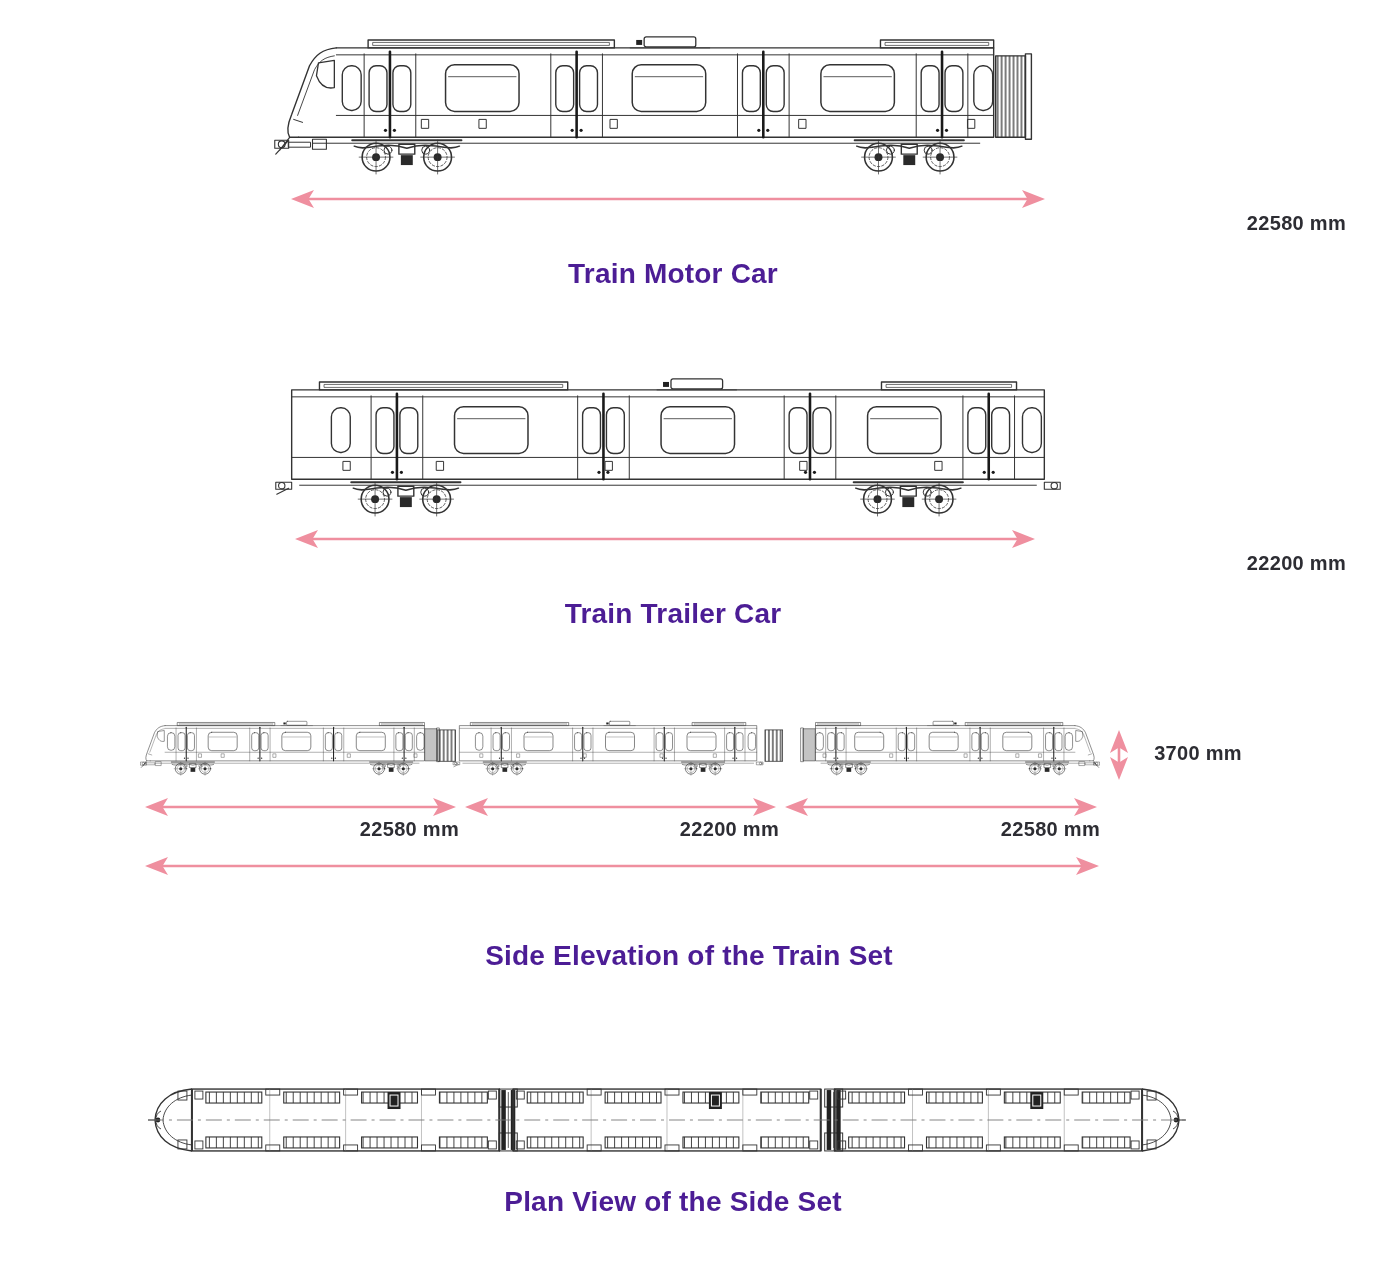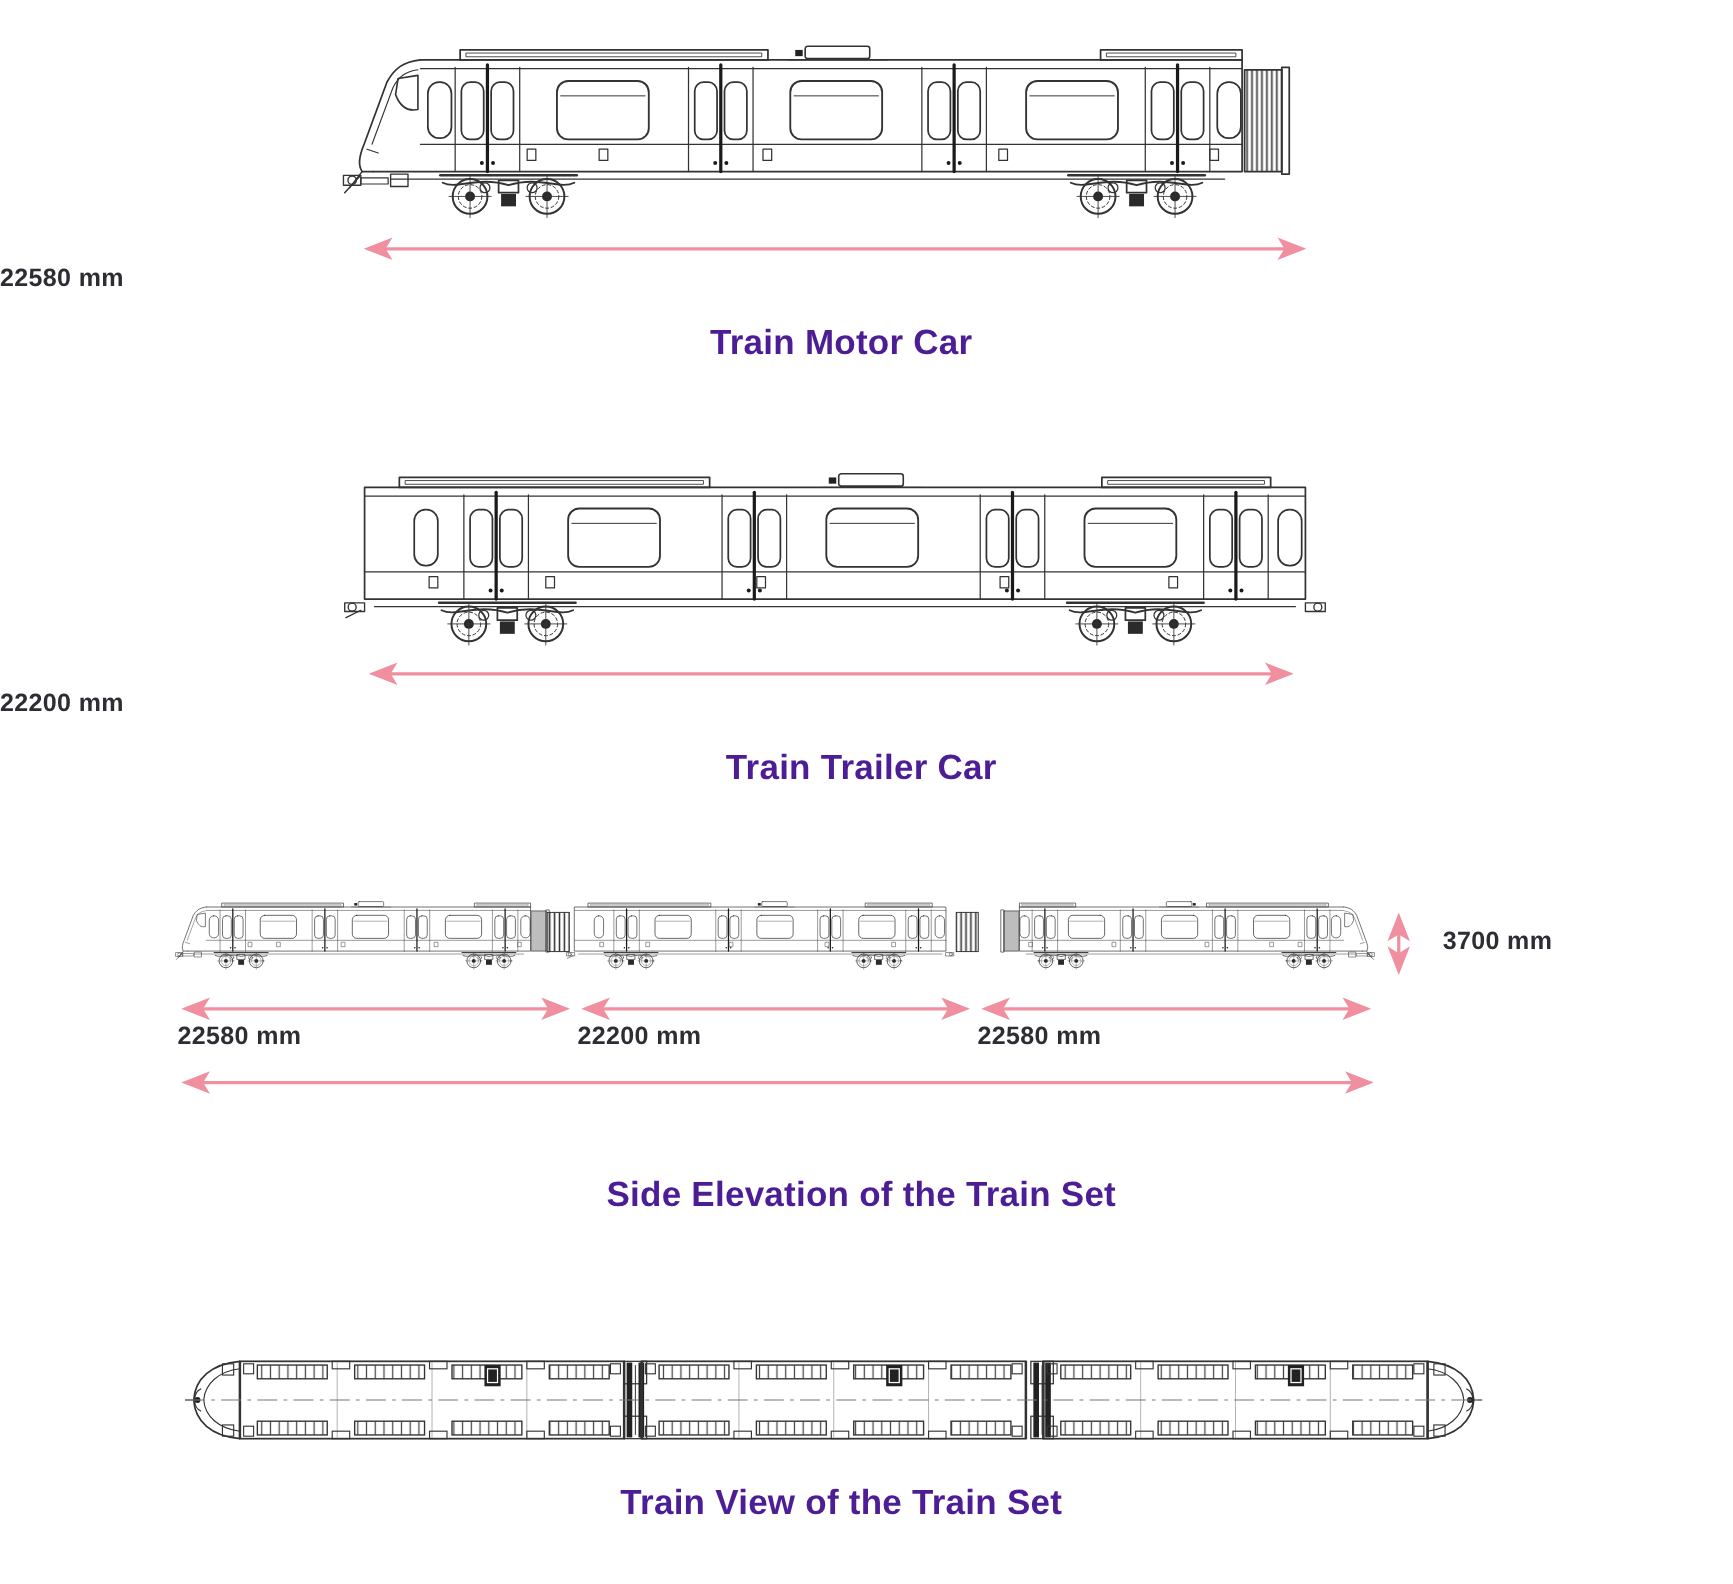--- a/index.html
+++ b/index.html
@@ -9,21 +9,21 @@
     background:#ffffff;
     font-family:"Liberation Sans", sans-serif;
     overflow:hidden;
   }
   .abs{position:absolute;}
   .dim-label{
     position:absolute;
     font-weight:bold;
     font-size:20px;
     color:#2d2d33;
-    text-align:left;
+    text-align:right;
     letter-spacing:0.3px;
   }
   .fig-title{
     position:absolute;
     font-weight:bold;
     font-size:28px;
     color:#4c1d95;
     text-align:center;
     letter-spacing:0.2px;
   }
@@ -239,21 +239,21 @@
       <use href="#tcar"></use>
     </svg>
   </div>
 
   <svg class="abs" style="left:292px;top:526px" width="746" height="26" viewBox="0 0 746 26">
     <path d="M14,13 H732" stroke="#ef8f9f" stroke-width="2.6"></path>
     <use href="#ah" transform="translate(3,13)"></use>
     <use href="#ah" transform="translate(743,13) scale(-1,1)"></use>
   </svg>
   <div class="dim-label" style="left:0;top:552px;width:1346px">22200 mm</div>
-  <div class="fig-title" style="left:16px;top:598px;width:1346px">Train Trailer Car</div>
+  <div class="fig-title" style="left:0;top:598px;width:1346px">Train Trailer Car</div>
 
   <div class="abs" style="left:140px;top:720px;width:960px;height:60px">
     <svg width="960" height="60" viewBox="0 0 980 61">
       <use href="#mcar" transform="scale(0.4)"></use>
       <rect x="304" y="10" width="18" height="32" fill="url(#bellows)" stroke="#333" stroke-width="0.8"></rect>
       <use href="#tcar" transform="translate(320,0) scale(0.4)"></use>
       <rect x="638" y="10" width="18" height="32" fill="url(#bellows)" stroke="#333" stroke-width="0.8"></rect>
       <use href="#mcar" transform="translate(980,0) scale(-0.4,0.4)"></use>
     </svg>
   </div>
@@ -299,15 +299,15 @@
       <use href="#plancar" x="44"></use>
       <use href="#pcoupler" x="354"></use>
       <use href="#plancar" x="366"></use>
       <use href="#pcoupler" x="680"></use>
       <use href="#plancar" x="688"></use>
       <use href="#pnose" transform="translate(1040,0) scale(-1,1)"></use>
       <path d="M0,40 H1040" stroke="#777" stroke-width="0.9" stroke-dasharray="16 5 3 5" fill="none"></path>
     </svg>
   </div>
 
-  <div class="fig-title" style="left:0;top:1186px;width:1346px">Train View of the Train Set</div>
+  <div class="fig-title" style="left:0;top:1186px;width:1346px">Plan View of the Side Set</div>
 
 </div>
 
 </body></html>

